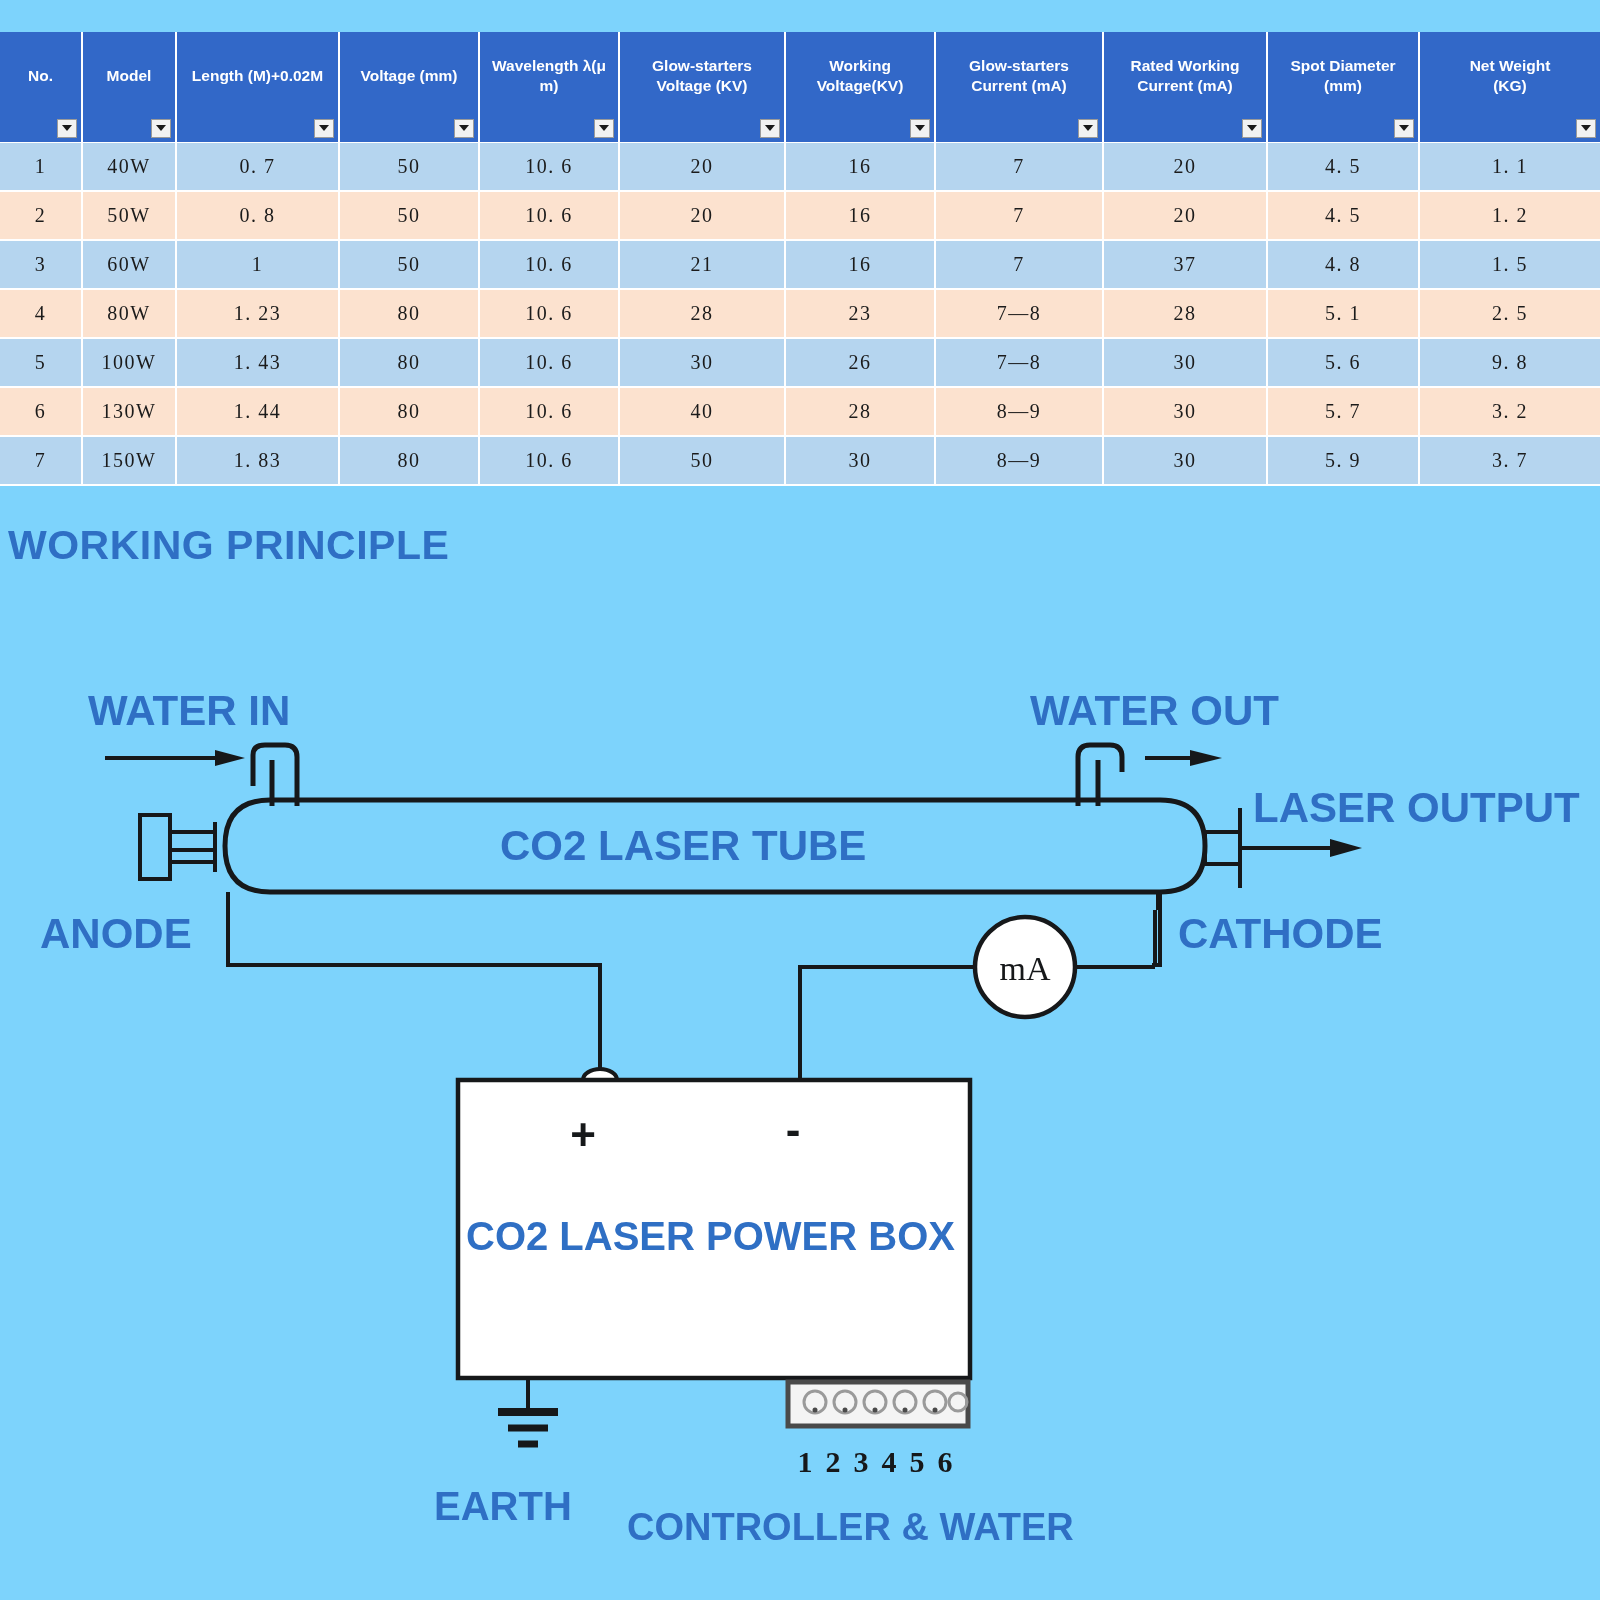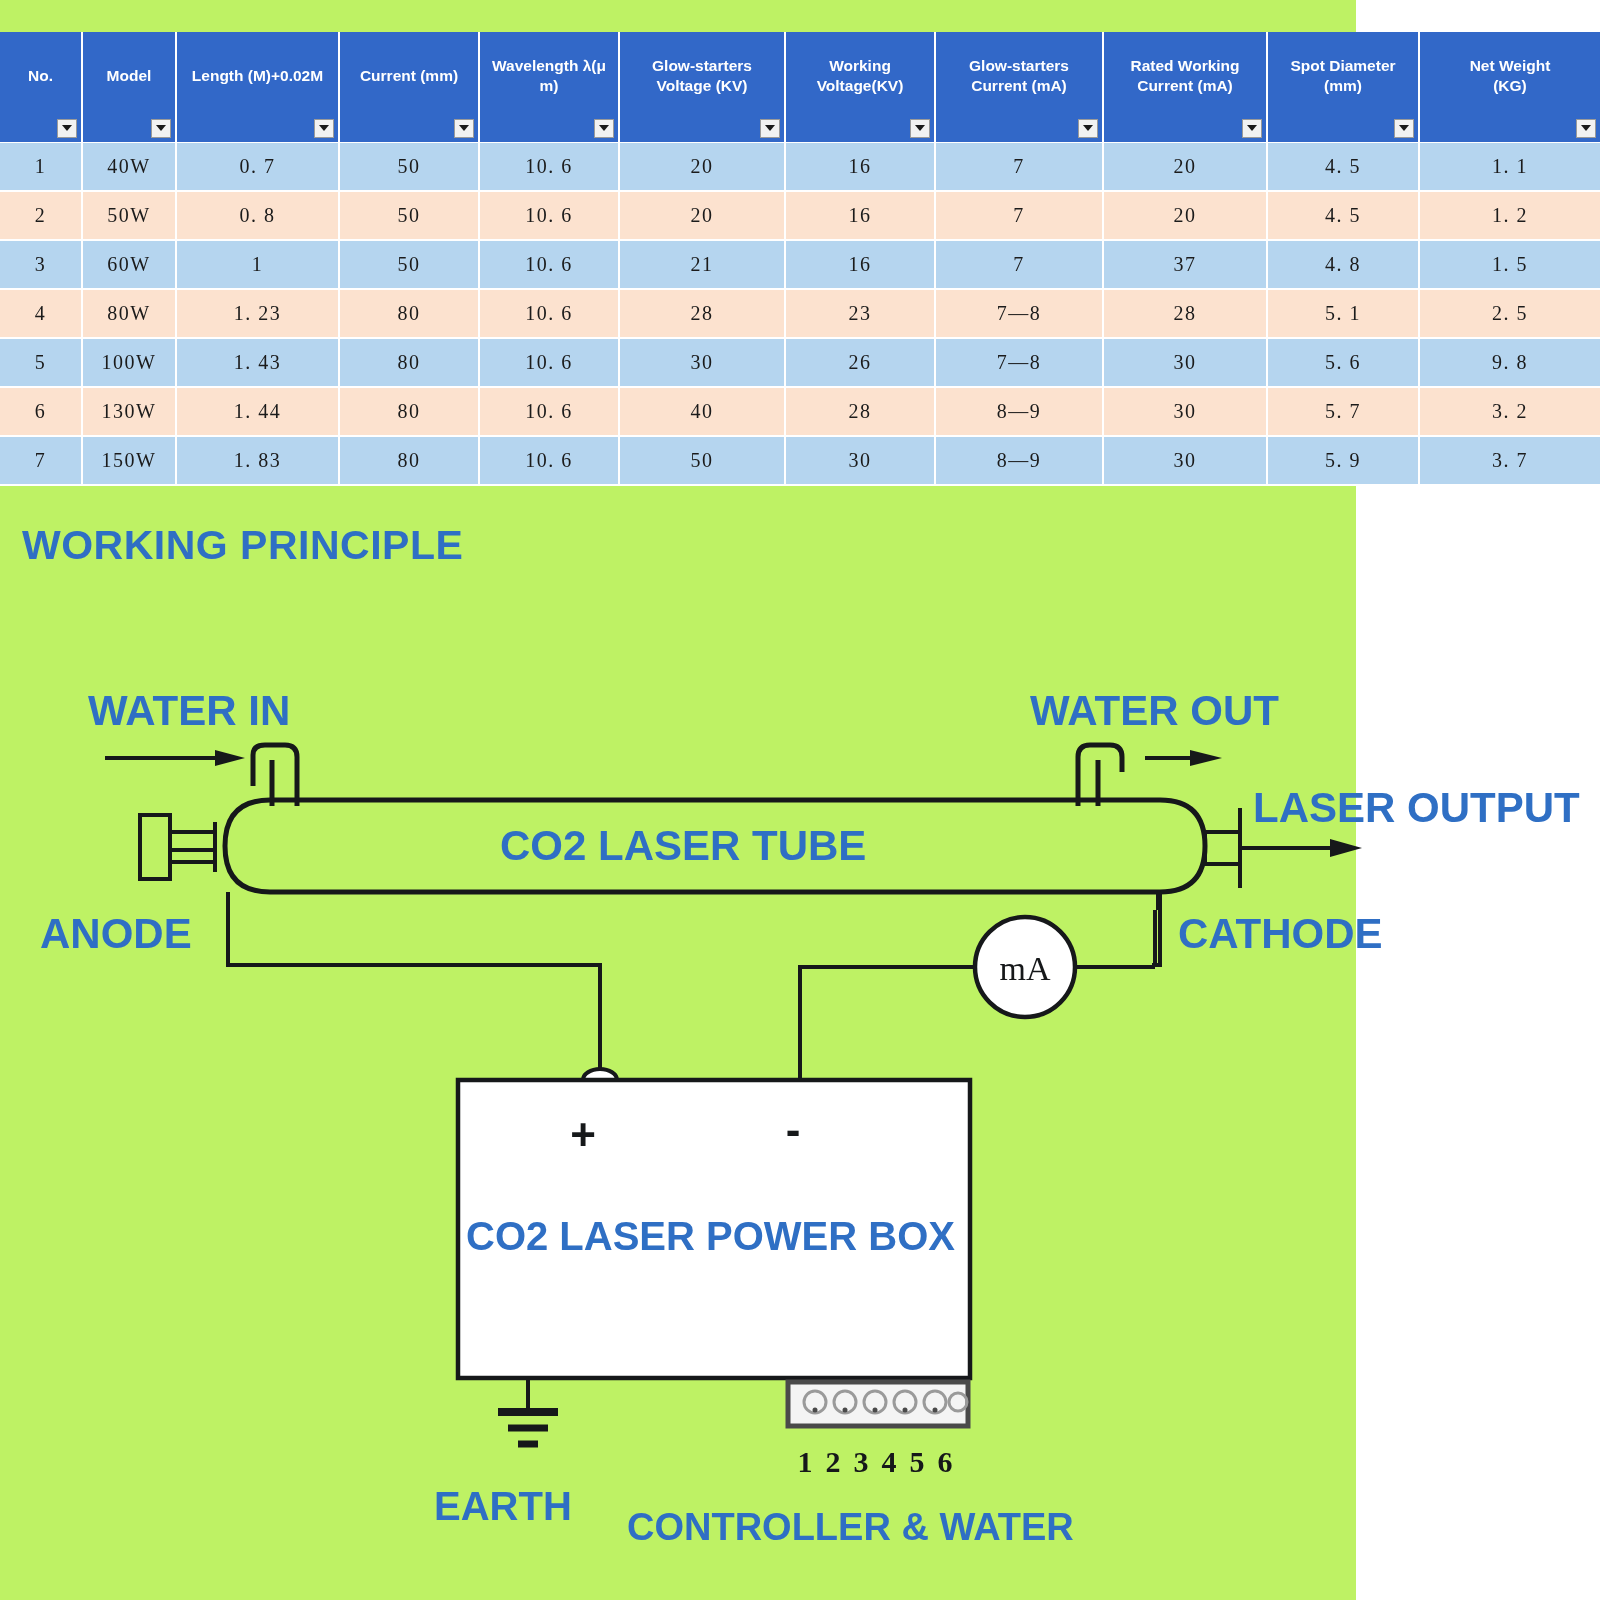--- a/index.html
+++ b/index.html
@@ -4,21 +4,21 @@
 <title>CO2 Laser Tube Specifications</title>
 <style>
   * { box-sizing: border-box; }
   html, body {
     margin: 0; padding: 0;
     width: 1600px; height: 1600px;
     background: #ffffff;
     font-family: "Liberation Sans", sans-serif;
     overflow: hidden;
   }
-  #page { position: relative; width: 1356px; height: 1600px; background:#bef264; }
+  #page { position: relative; width: 1600px; height: 1600px; background:#7dd3fc; }
 
   
   .spec-table-wrap {
     position: absolute; left: 0; top: 32px; width: 1600px;
   }
   table.spec {
     border-collapse: collapse;
     width: 1600px;
     table-layout: fixed;
   }
@@ -63,21 +63,21 @@
     border-right: 2px solid #ffffff;
     border-bottom: 2px solid #ffffff;
   }
   table.spec td:last-child { border-right: none; }
   tr.row-blue td { background: #b5d5ef; }
   tr.row-peach td { background: #fce2cf; }
 
   
   .section-title {
     position: absolute;
-    left: 22px; top: 522px;
+    left: 8px; top: 522px;
     font-size: 41px;
     font-weight: bold;
     color: #2f6fc4;
     letter-spacing: 0.5px;
   }
 
   
   .diagram { position: absolute; left: 0; top: 610px; width: 1600px; height: 990px; }
   .diagram svg { display: block; width: 1600px; height: 990px; }
   .lbl {
@@ -129,21 +129,21 @@
                 <i></i>
               </span>
           </th>
           <th>
             <span>Length (M)+0.02M</span>
             <span class="filter-btn">
                 <i></i>
               </span>
           </th>
           <th>
-            <span>Current (mm)</span>
+            <span>Voltage (mm)</span>
             <span class="filter-btn">
                 <i></i>
               </span>
           </th>
           <th>
             <span>Wavelength λ(μ</span><br>
             <span>m)</span>
             <span class="filter-btn">
                 <i></i>
               </span>

